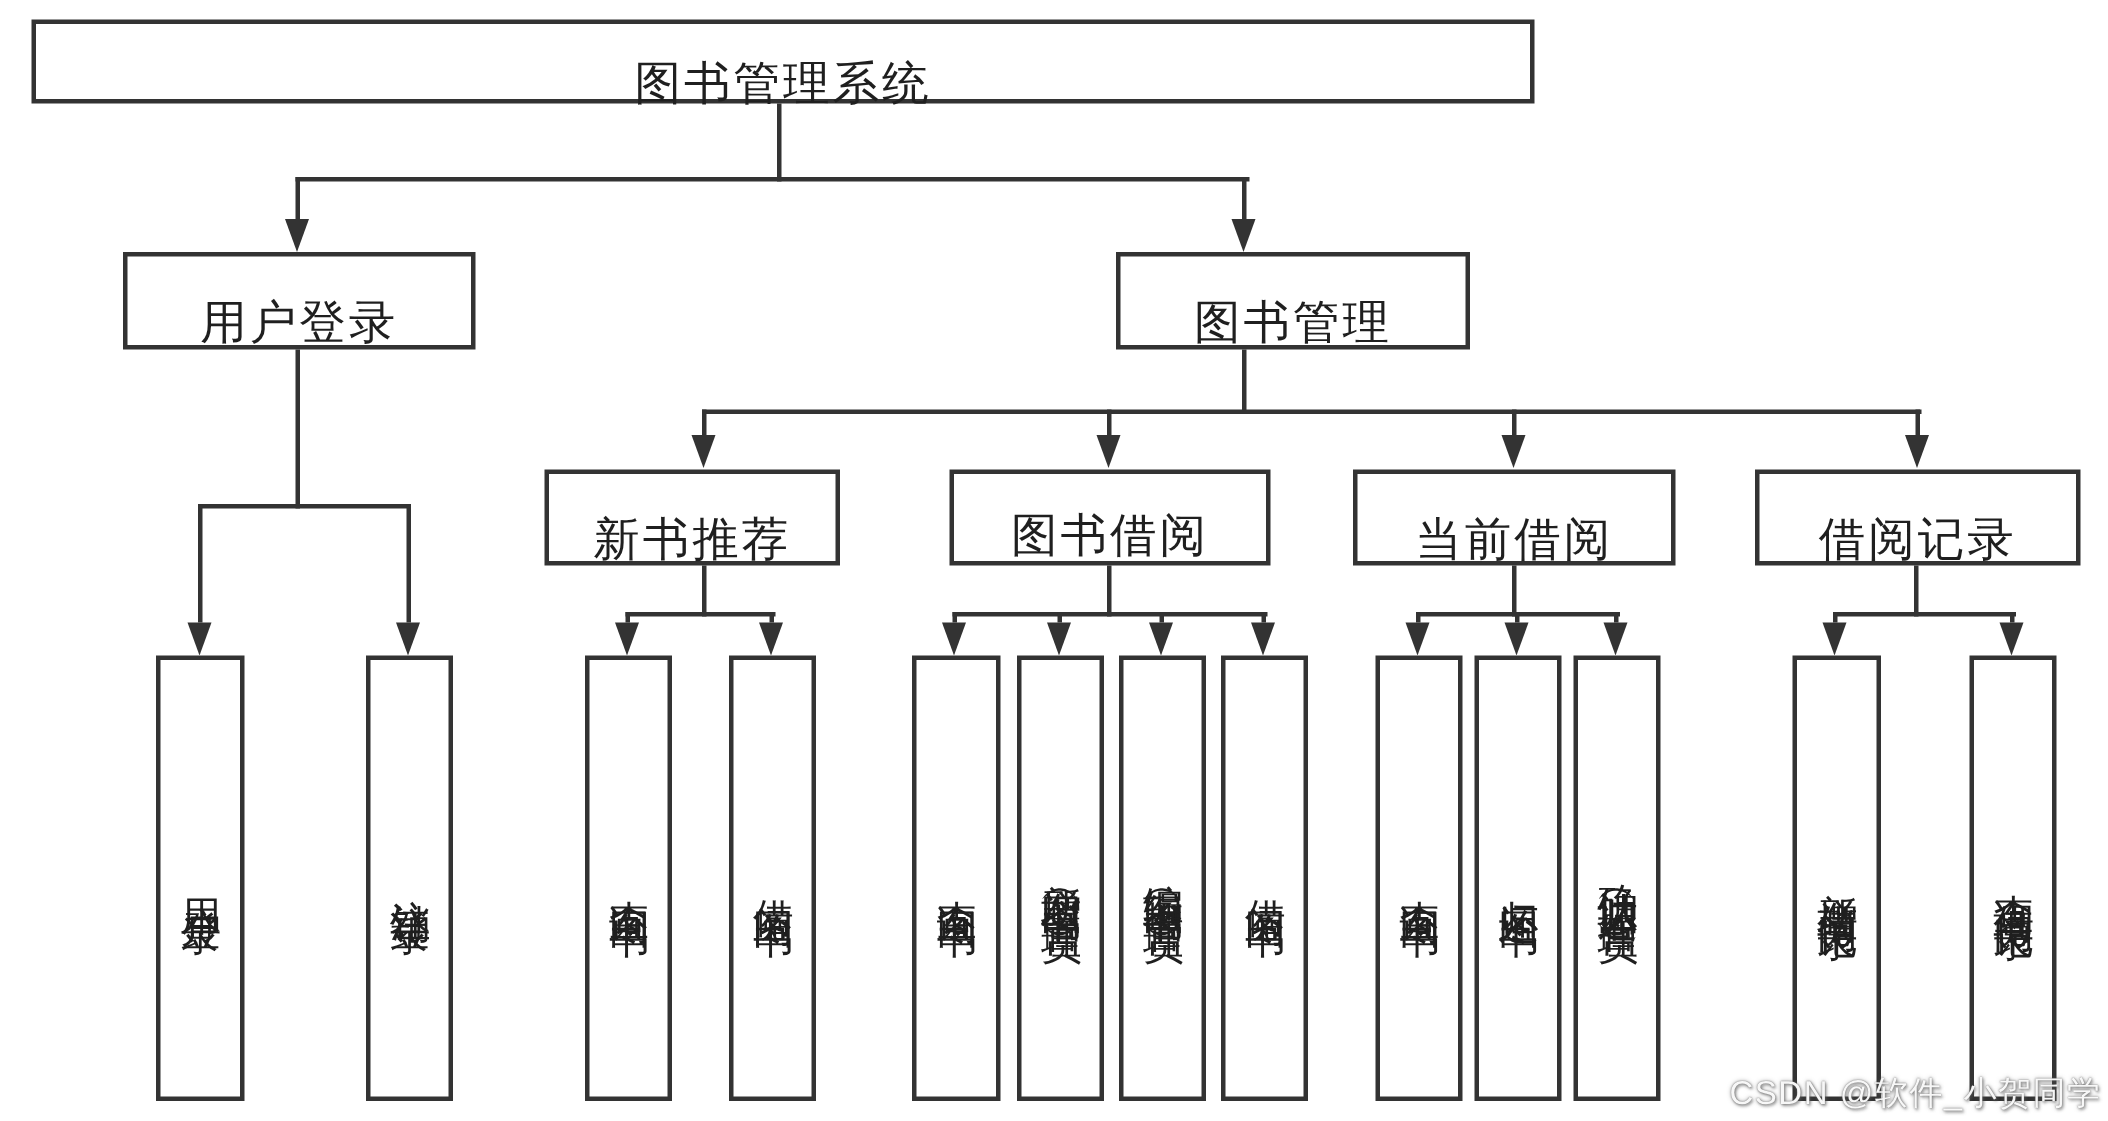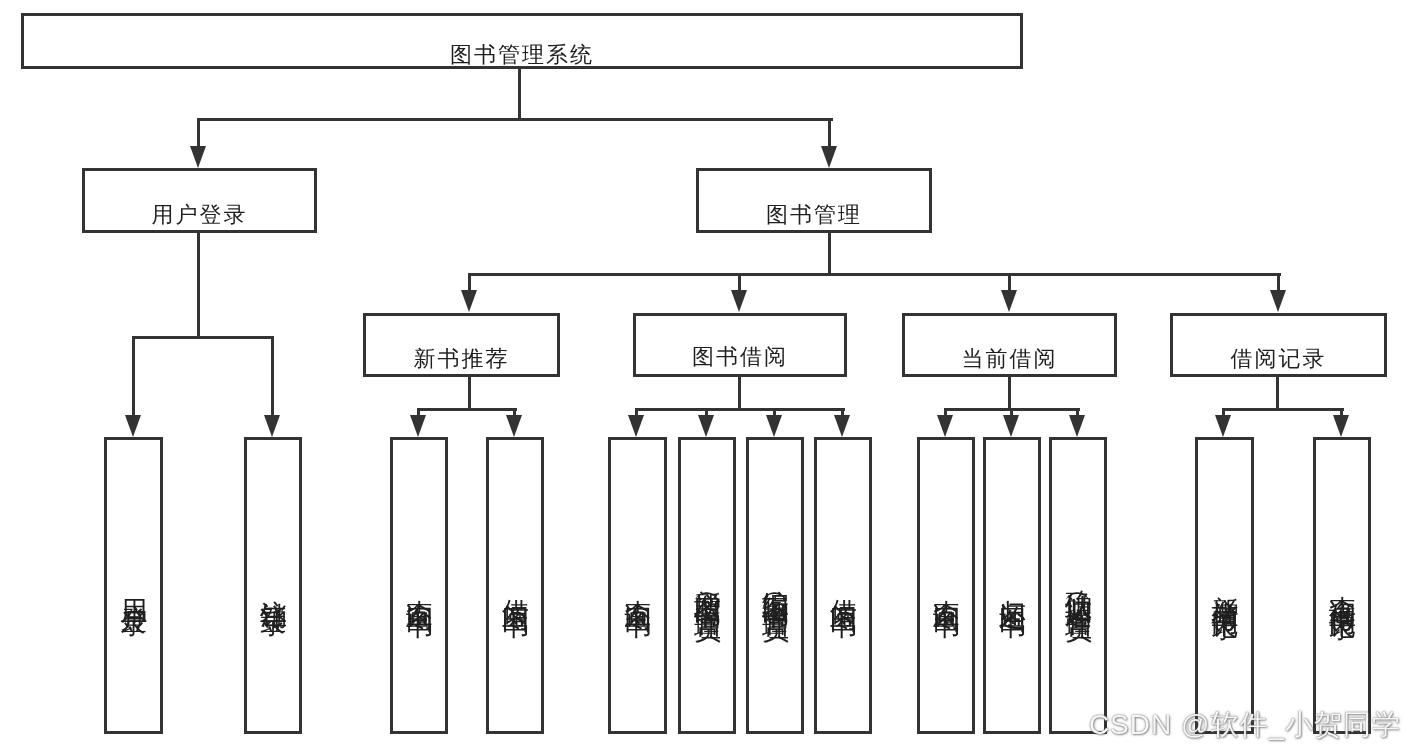--- a/index.html
+++ b/index.html
@@ -15,21 +15,21 @@
     position: absolute;
     box-sizing: border-box;
     border: 3px solid #333333;
     background: #ffffff;
     display: flex;
     align-items: center;
     justify-content: center;
     color: #1f1f1f;
   }
   .hlabel {
-    font-size: 22px;
+    font-size: 31px;
     letter-spacing: 2px;
     white-space: nowrap;
     line-height: 1;
     margin-top: 28px;
   }
   .vtext {
     writing-mode: vertical-rl;
     text-orientation: mixed;
     font-size: 27px;
     letter-spacing: 4px;
@@ -56,21 +56,21 @@
     width: 0;
     height: 0;
     border-left: 8px solid transparent;
     border-right: 8px solid transparent;
     border-top: 22px solid #333333;
   }
   .watermark {
     position: absolute;
     right: 4px;
     bottom: 3px;
-    font-size: 28px;
+    font-size: 22px;
     letter-spacing: 1px;
     color: rgba(255, 255, 255, 0.95);
     text-shadow: 0 0 1px rgba(90,90,90,0.95), 0 0 3px rgba(90,90,90,0.5), 1px 1px 2px rgba(90,90,90,0.55);
     z-index: 10;
     white-space: nowrap;
   }
 </style>
 </head>
 <body>
 
@@ -81,21 +81,21 @@
   </div>
 
   <div class="vline" style="left:518px; top:69px; height:52px;"></div>
   <div class="hline" style="left:197px; top:118px; width:636px;"></div>
   <div class="arrow" style="left:197px; top:118px; height:28px;"></div>
   <div class="arrow" style="left:828px; top:118px; height:28px;"></div>
 
   <div class="box" style="left:82px; top:168px; width:235px; height:65px;">
     <span class="hlabel">用户登录</span>
   </div>
-  <div class="box" style="left:696px; top:168px; width:236px; height:65px;justify-content:center;">
+  <div class="box" style="left:744px; top:168px; width:236px; height:65px;justify-content:center;">
     <span class="hlabel">图书管理</span>
   </div>
 
   <div class="vline" style="left:197px; top:233px; height:106px;"></div>
   <div class="hline" style="left:132px; top:336px; width:142px;"></div>
   <div class="arrow" style="left:132px; top:336px; height:79px;"></div>
   <div class="arrow" style="left:271px; top:336px; height:79px;"></div>
 
   <div class="vline" style="left:828px; top:233px; height:43px;"></div>
   <div class="hline" style="left:468px; top:273px; width:813px;"></div>

